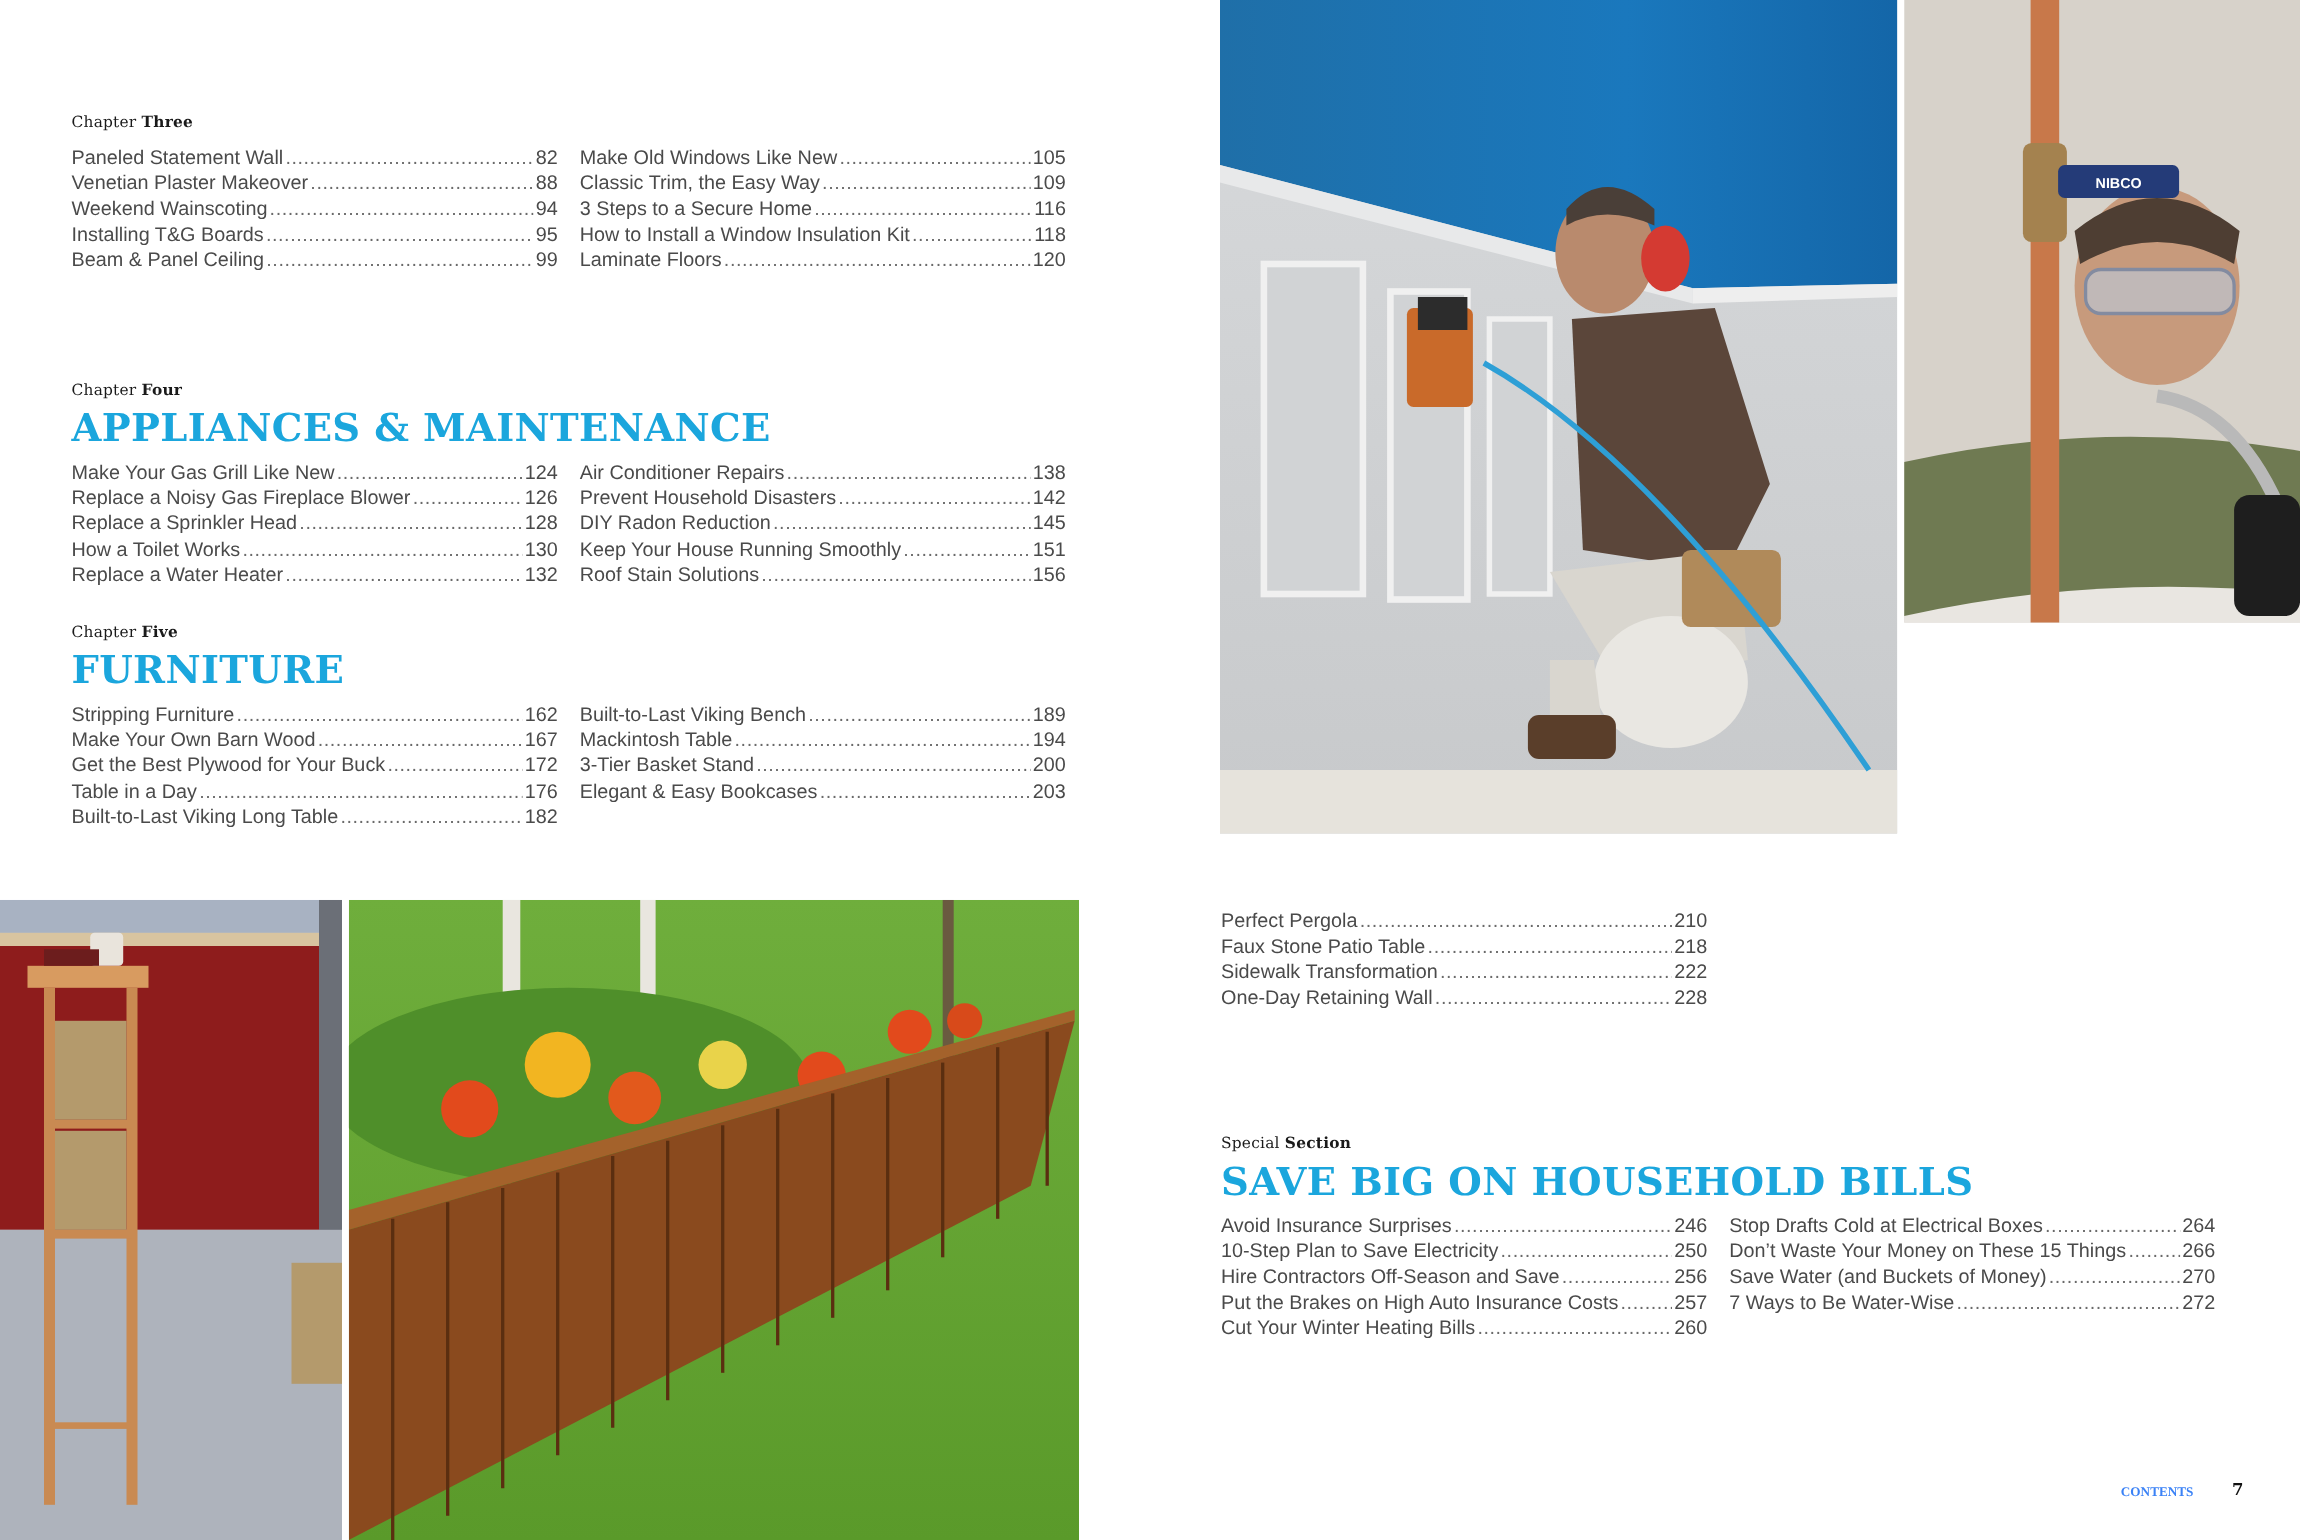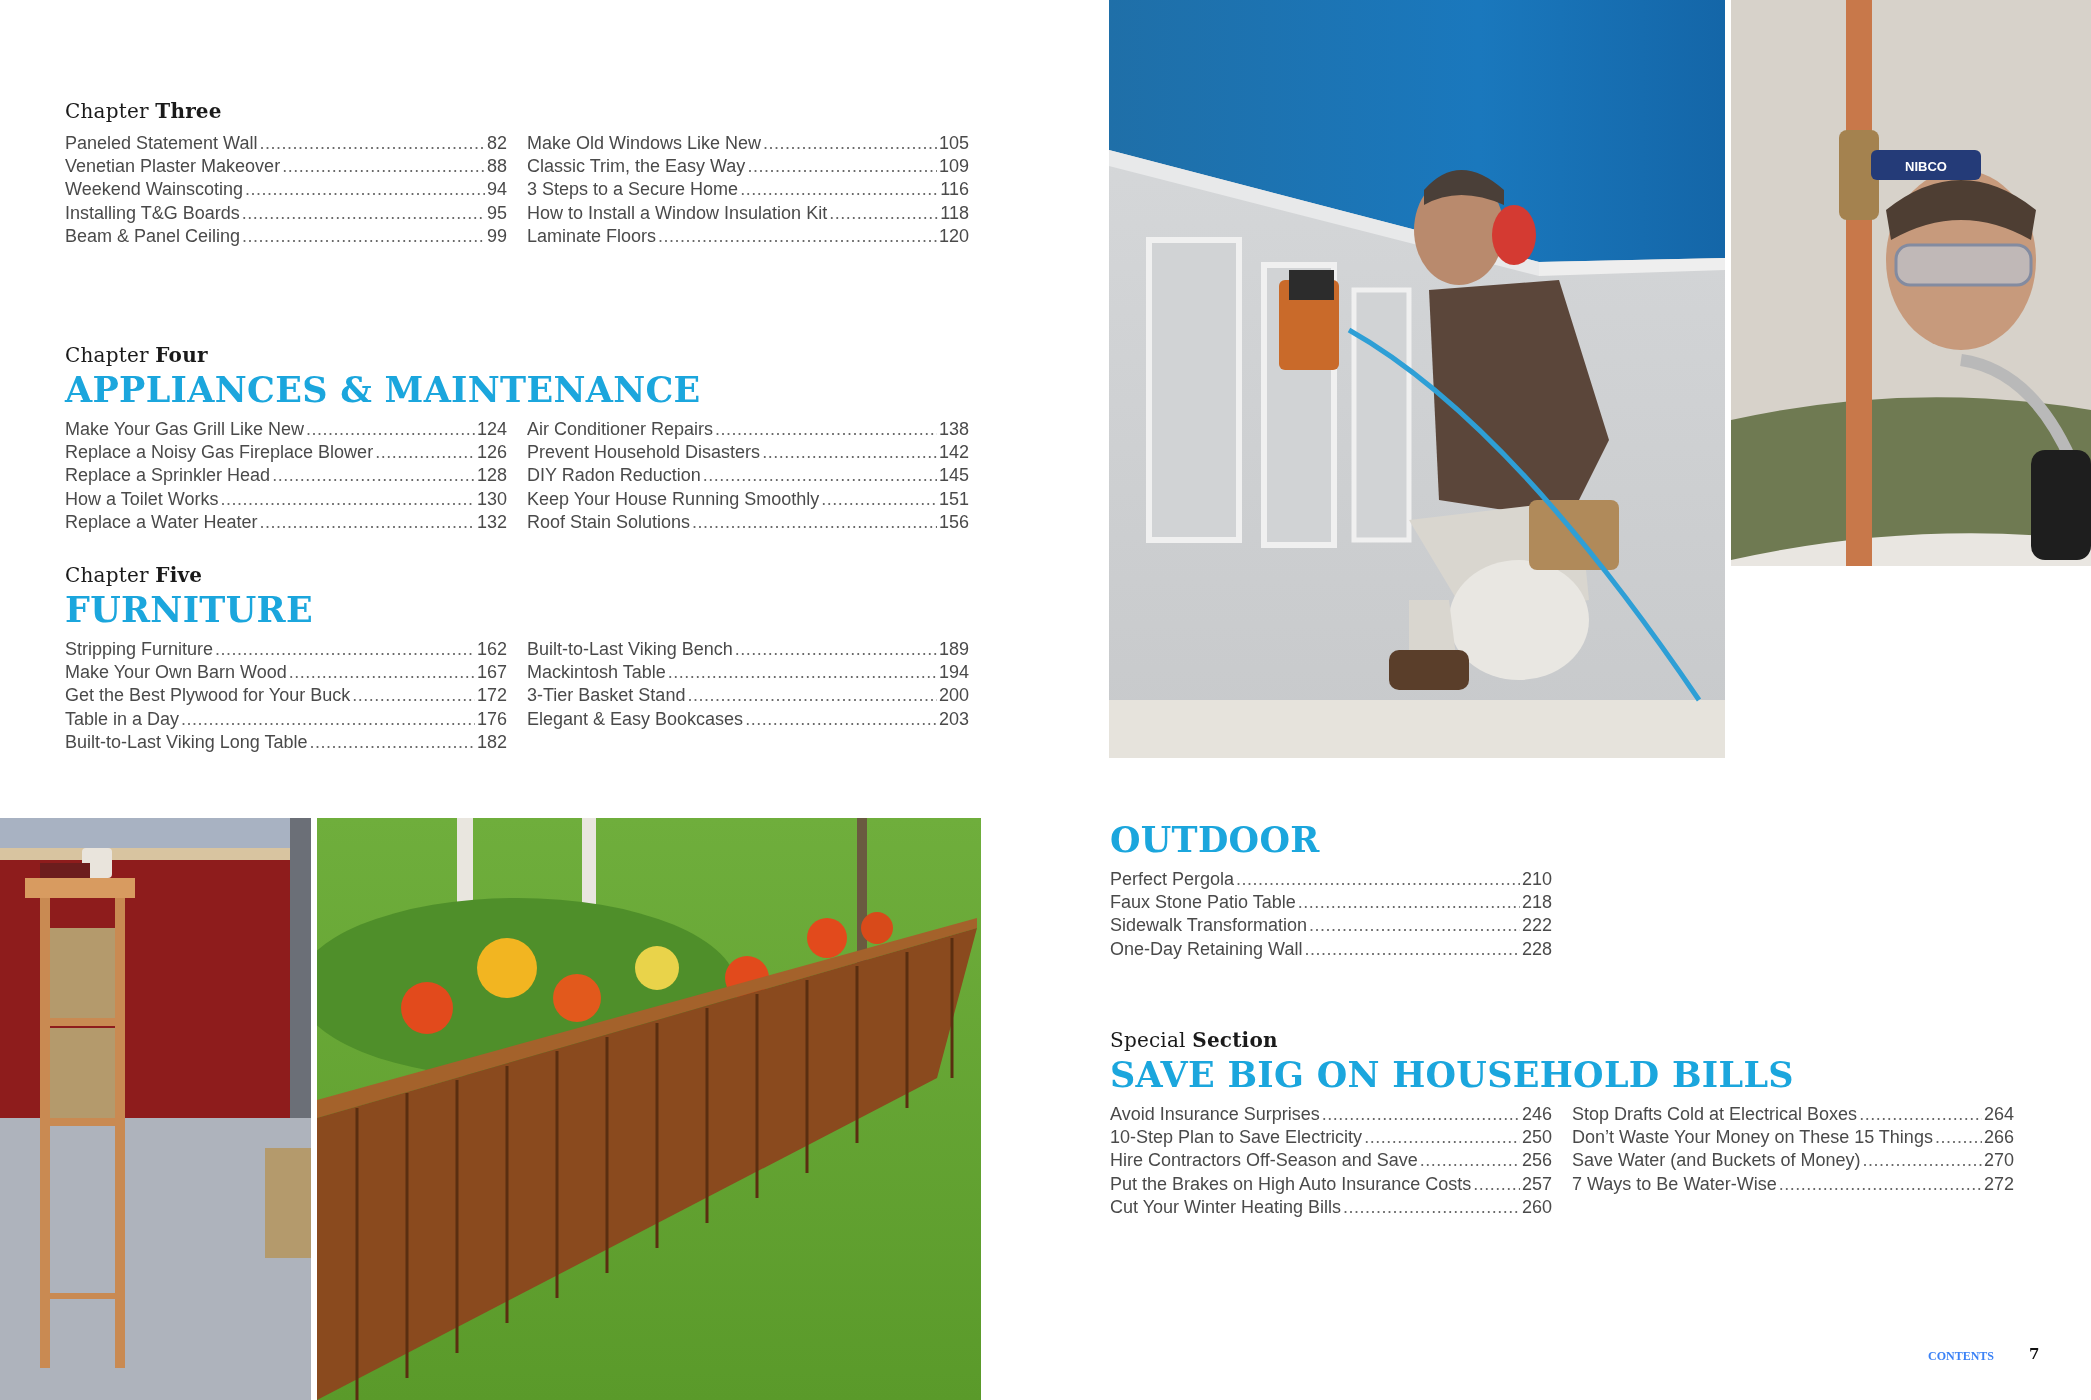--- a/index.html
+++ b/index.html
@@ -1,18 +1,18 @@
 <!DOCTYPE html>
 <html><head>
 <meta charset="utf-8">
 <style>
   html, body { margin: 0; padding: 0; background: #ffffff; }
   body { width: 2091px; height: 1400px; position: relative; overflow: hidden; font-family: "Liberation Sans", sans-serif; color: #3a3a3a; }
   .section { position: absolute; }
-  .kicker { font-family: "DejaVu Serif", serif; font-size: 20px; color: #1a1a1a; line-height: 26px; letter-spacing: 0.2px; }
+  .kicker { font-family: "DejaVu Serif", serif; font-size: 14px; color: #1a1a1a; line-height: 26px; letter-spacing: 0.2px; }
   .kicker b { font-weight: bold; }
   .title { font-family: "DejaVu Serif", serif; font-weight: bold; font-size: 35px; color: #1ba6dd; line-height: 40px; letter-spacing: 0.3px; margin-top: 2px; white-space: nowrap; }
   .cols { display: flex; gap: 20px; margin-top: 8px; }
   .col { width: 442px; }
   .entry { display: flex; align-items: baseline; font-size: 18px; line-height: 23.2px; color: #4a4a4a; white-space: nowrap; }
   .entry .t { flex: 0 0 auto; }
   .entry .dots { flex: 1 1 auto; overflow: hidden; margin: 0 2px; color: #6a6a6a; }
   .entry .dots::before { content: "................................................................................................................................................................................"; letter-spacing: 0.5px; }
   .entry .p { flex: 0 0 auto; text-align: right; }
   .photo { position: absolute; overflow: hidden; }
@@ -199,21 +199,20 @@
       <div class="entry">
           <span class="t">Elegant &amp; Easy Bookcases</span>
           <span class="dots"></span>
           <span class="p">203</span>
         </div>
     </div>
   </div>
 </div>
 
 <div class="section" style="left:1110px; top:818px;">
-  <div class="title">OUTDOOR</div>
   <div class="cols">
     <div class="col">
       <div class="entry">
           <span class="t">Perfect Pergola</span>
           <span class="dots"></span>
           <span class="p">210</span>
         </div>
       <div class="entry">
           <span class="t">Faux Stone Patio Table</span>
           <span class="dots"></span>

